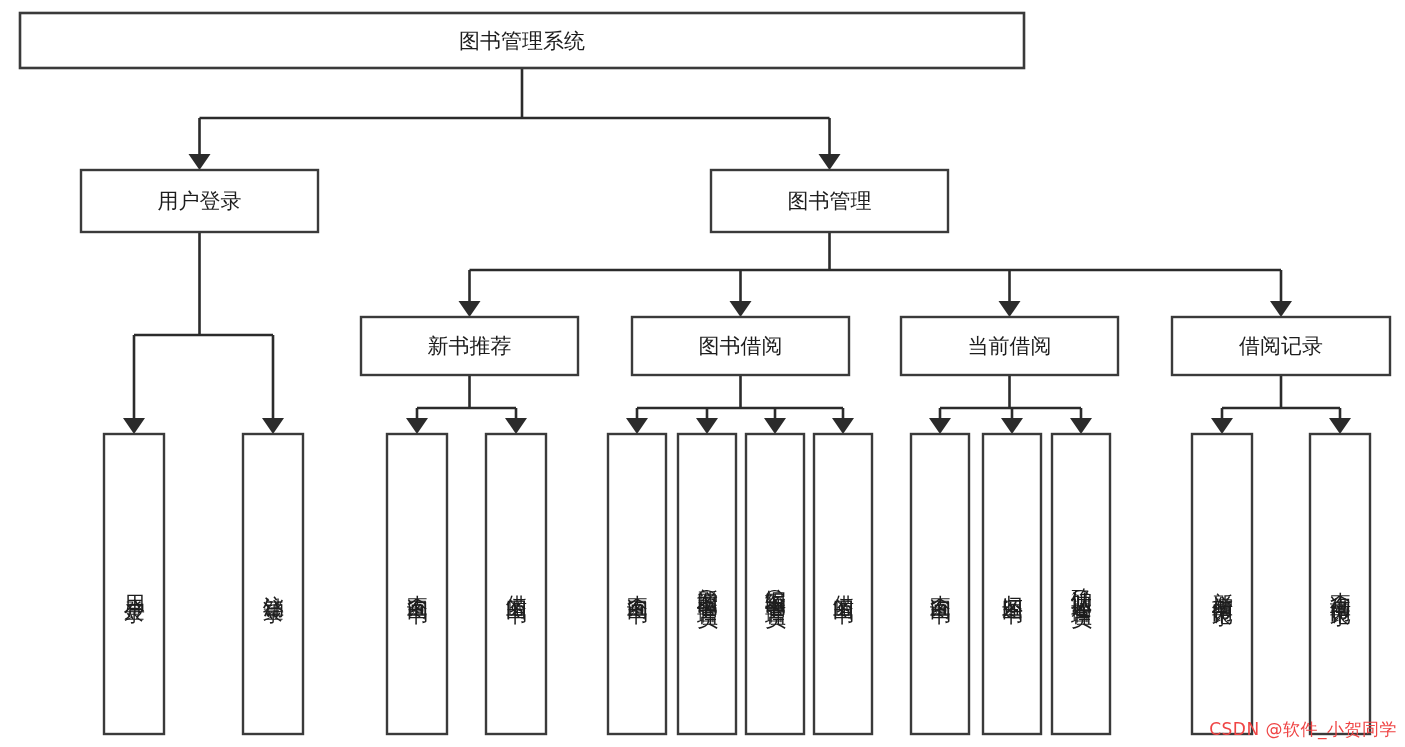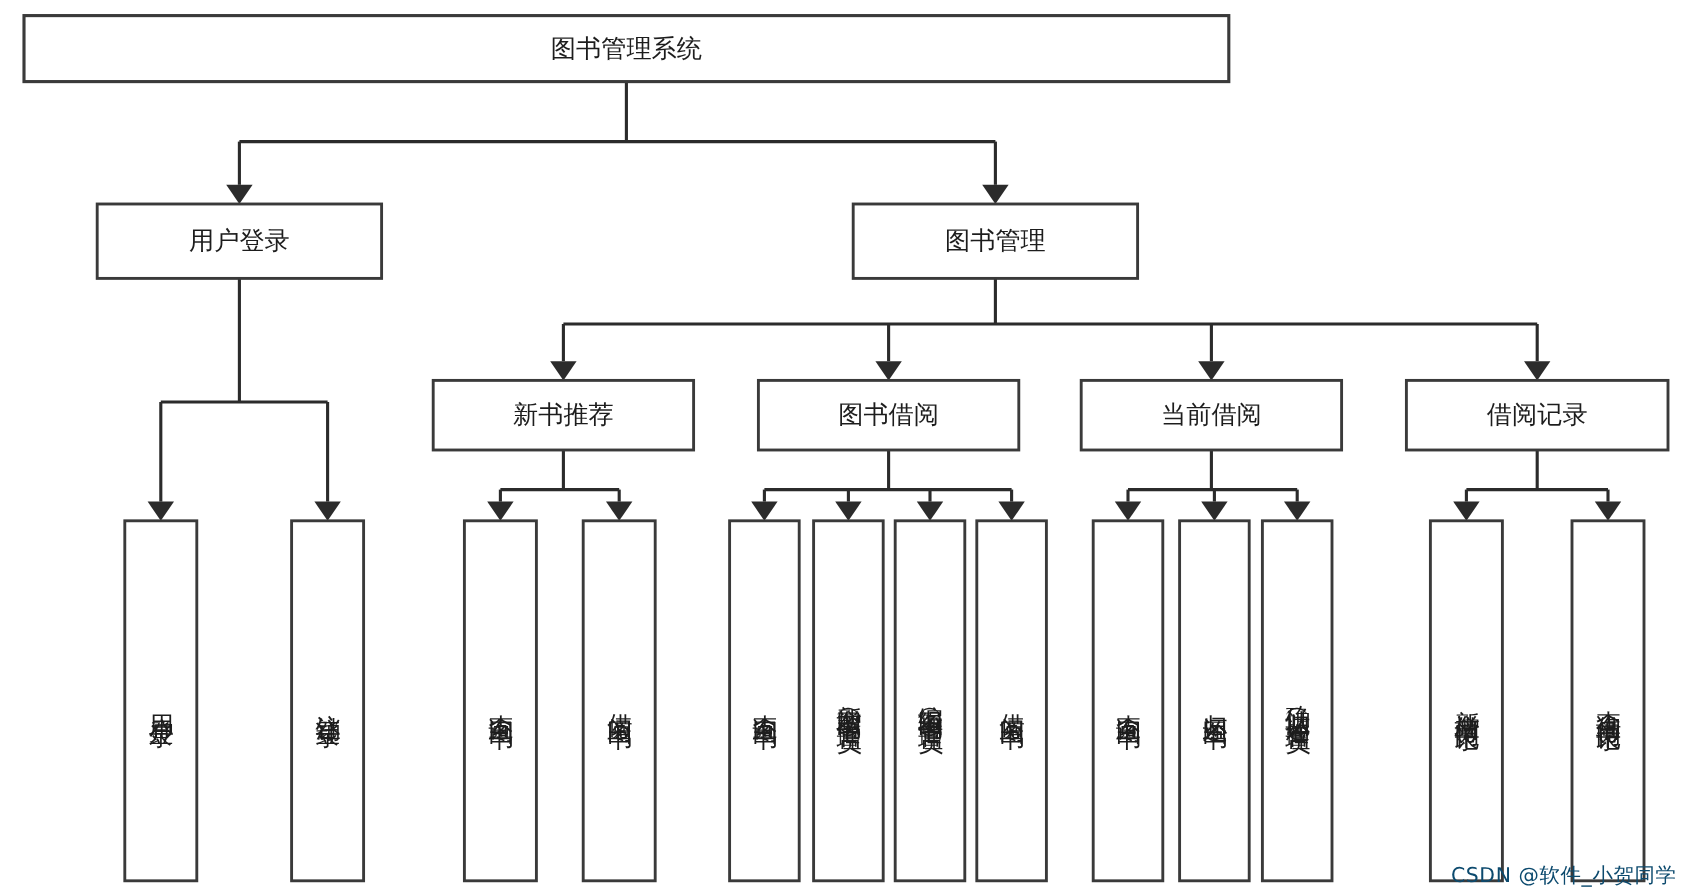--- a/index.html
+++ b/index.html
@@ -75,21 +75,21 @@
     align-items: center;
     justify-content: center;
     pointer-events: none;
   }
   #watermark {
     position: absolute;
     right: 8px;
     bottom: 6px;
     font-family: "DejaVu Sans", "Liberation Sans", sans-serif;
     font-size: 17px;
-    color: #0c4a6e;
+    color: #ef4444;
     letter-spacing: 0.5px;
     white-space: nowrap;
   }
 </style>
 </head>
 <body>
 
 <div id="diagram-root">
   <svg class="flow" id="flow-svg" viewBox="0 0 1405 747" xmlns="http://www.w3.org/2000/svg">
       <path d="M522 68 L522 118" class="connector"></path>

